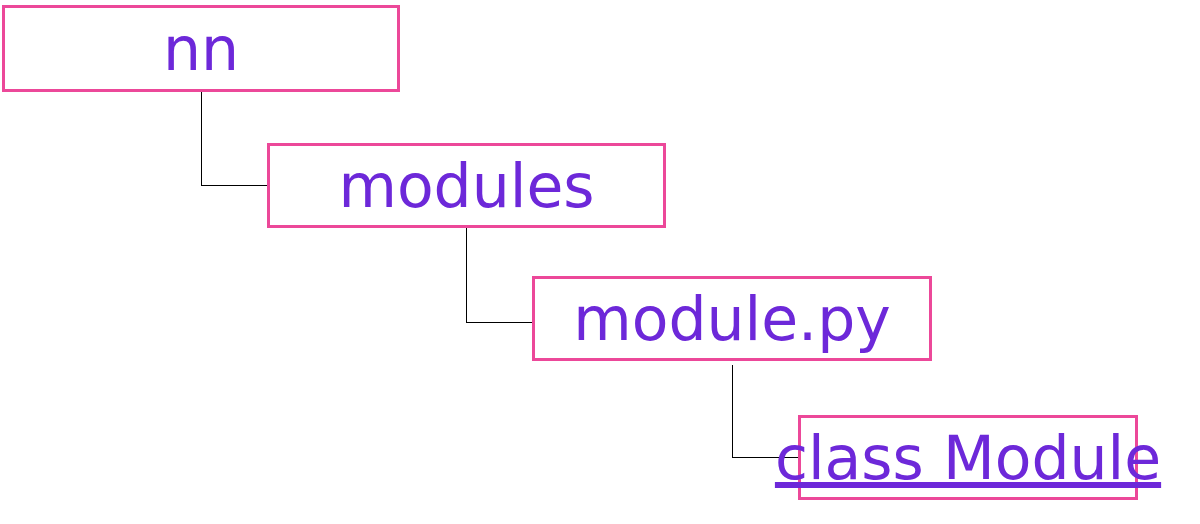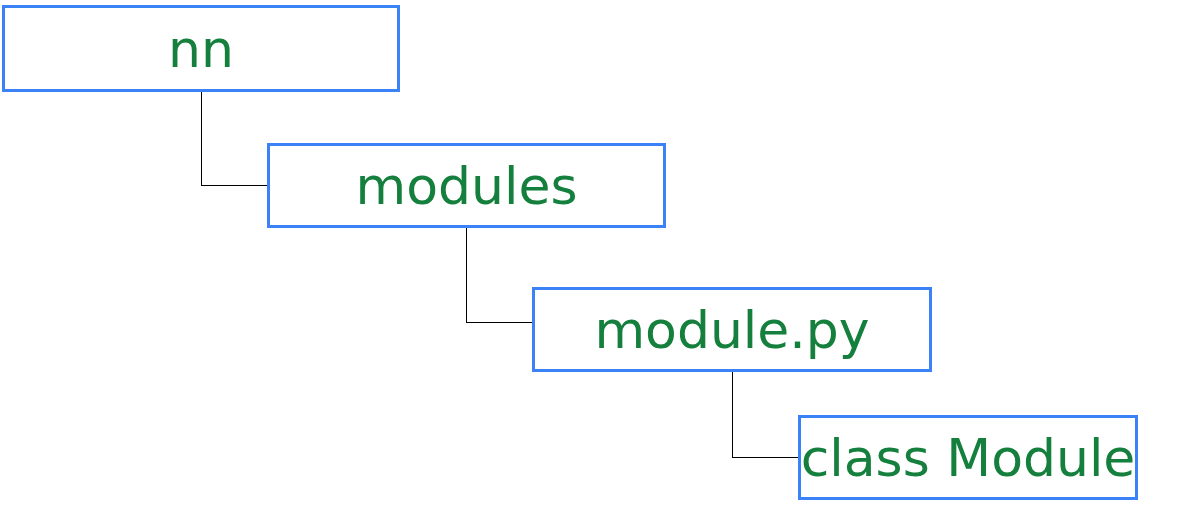--- a/index.html
+++ b/index.html
@@ -12,33 +12,33 @@
     width: 1200px;
     height: 524px;
     background: #ffffff;
     overflow: hidden;
     font-family: "DejaVu Sans", "Liberation Sans", sans-serif;
   }
   .node {
     position: absolute;
     box-sizing: border-box;
     background: #ffffff;
-    border: 3px solid #3b82f6;
+    border: 3px solid #ec4899;
     display: flex;
     align-items: center;
     justify-content: center;
-    font-size: 52px;
+    font-size: 60px;
     line-height: 1;
-    color: #15803d;
+    color: #6d28d9;
     white-space: nowrap;
   }
   #node-nn           { left: 2px;   top: 5px;   width: 398px; height: 87px; }
   #node-modules      { left: 267px; top: 143px; width: 399px; height: 85px; align-items: center; }
-  #node-module-py    { left: 532px; top: 287px; width: 400px; height: 85px; }
-  #node-class-module { left: 798px; top: 415px; width: 340px; height: 85px; }
+  #node-module-py    { left: 532px; top: 276px; width: 400px; height: 85px; }
+  #node-class-module { left: 798px; top: 415px; width: 340px; height: 85px; text-decoration: underline; }
 
   .connector {
     position: absolute;
     border-left: 1px solid #000000;
     border-bottom: 1px solid #000000;
     box-sizing: border-box;
   }
   #conn-1 { left: 201px; top: 92px;  width: 66px; height: 94px; }
   #conn-2 { left: 466px; top: 228px; width: 66px; height: 95px; }
   #conn-3 { left: 732px; top: 365px; width: 66px; height: 93px; }

